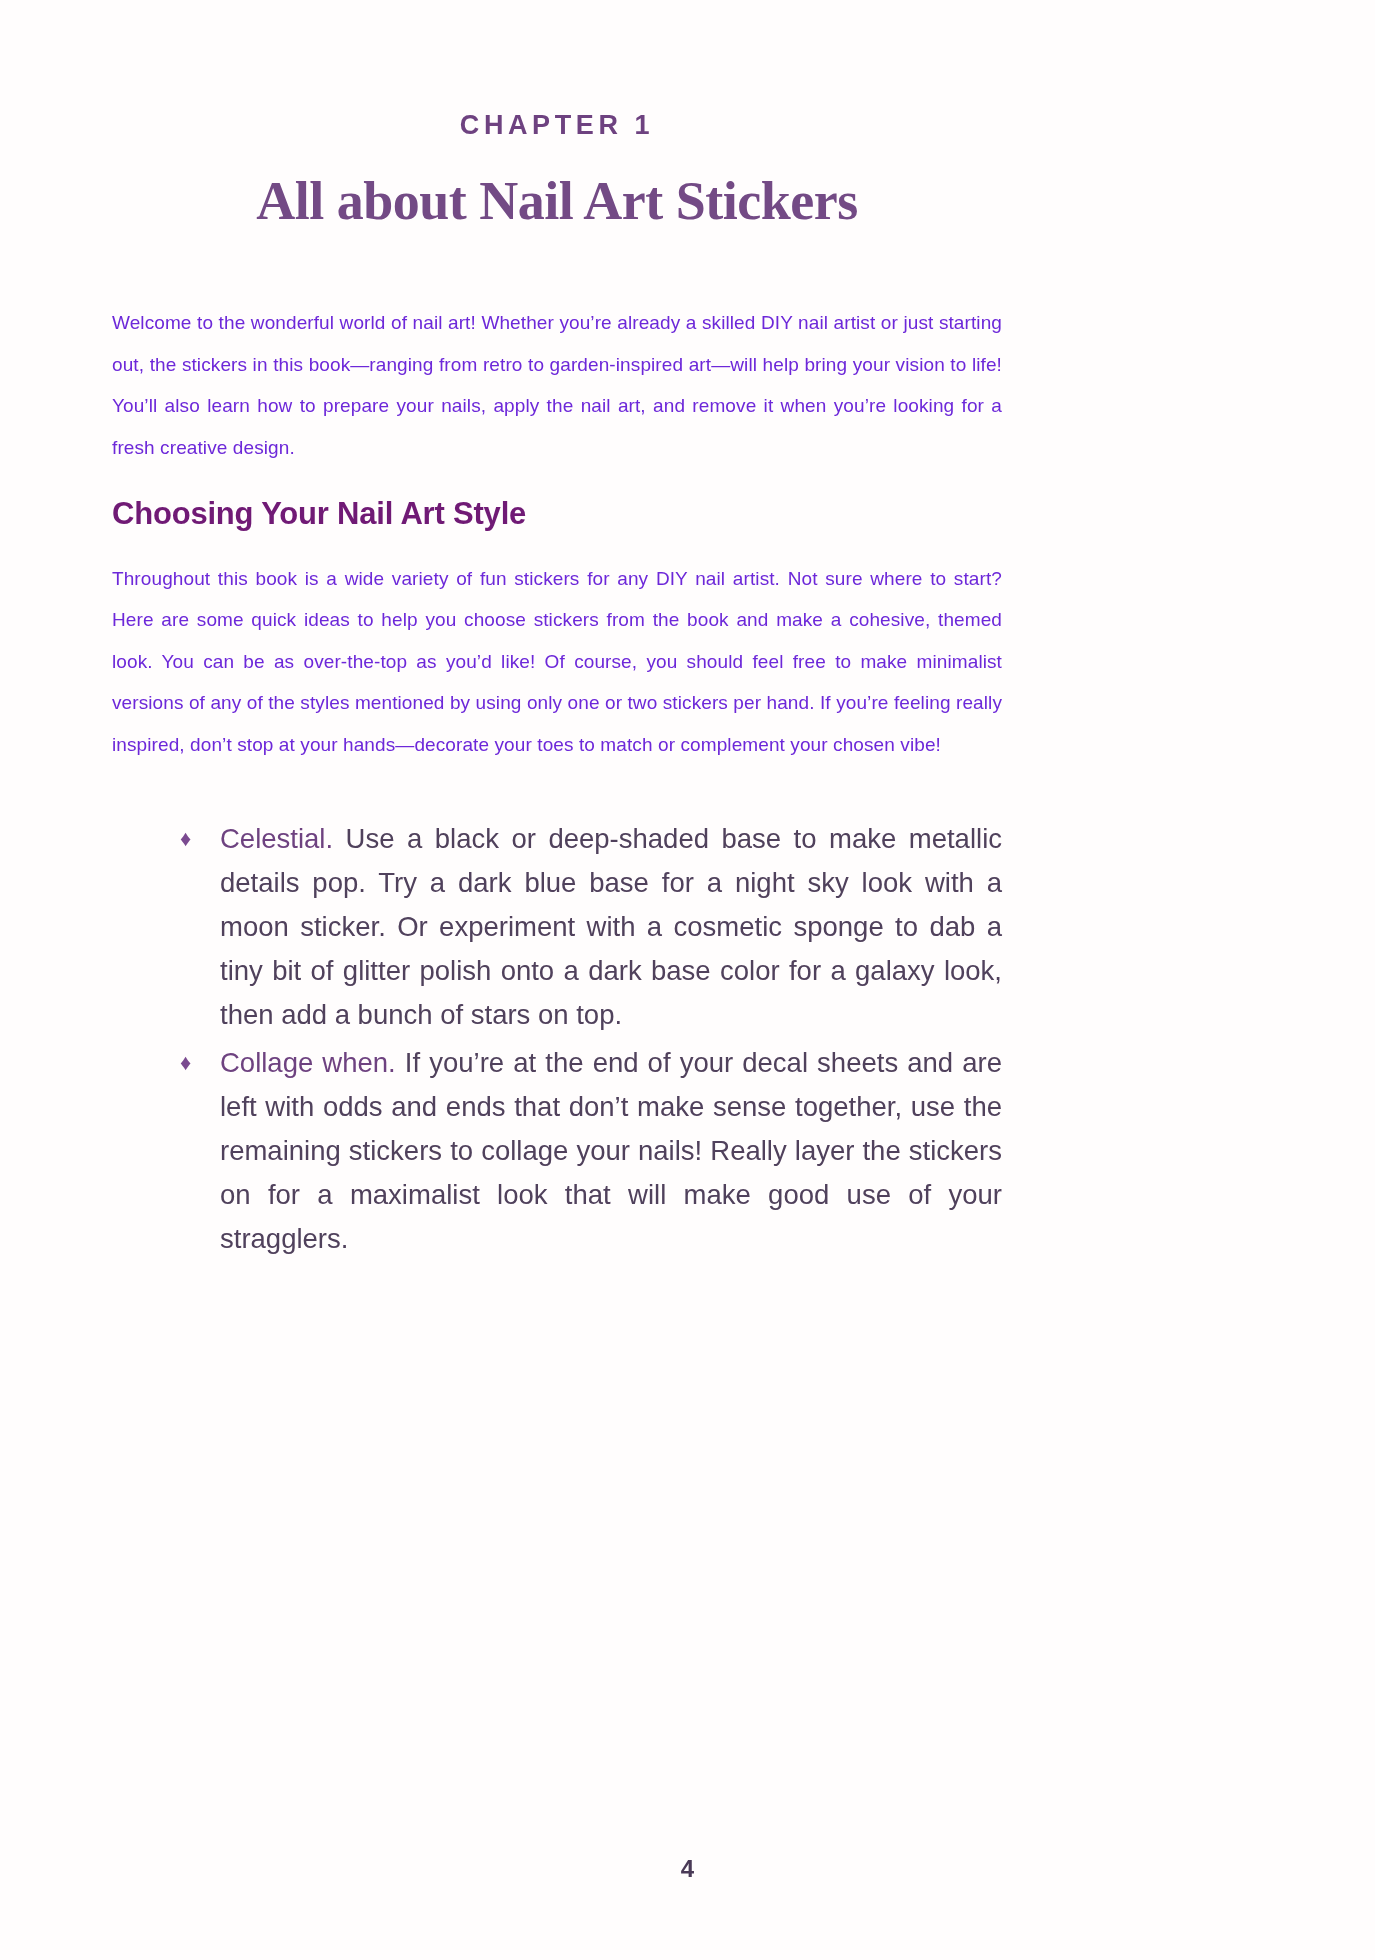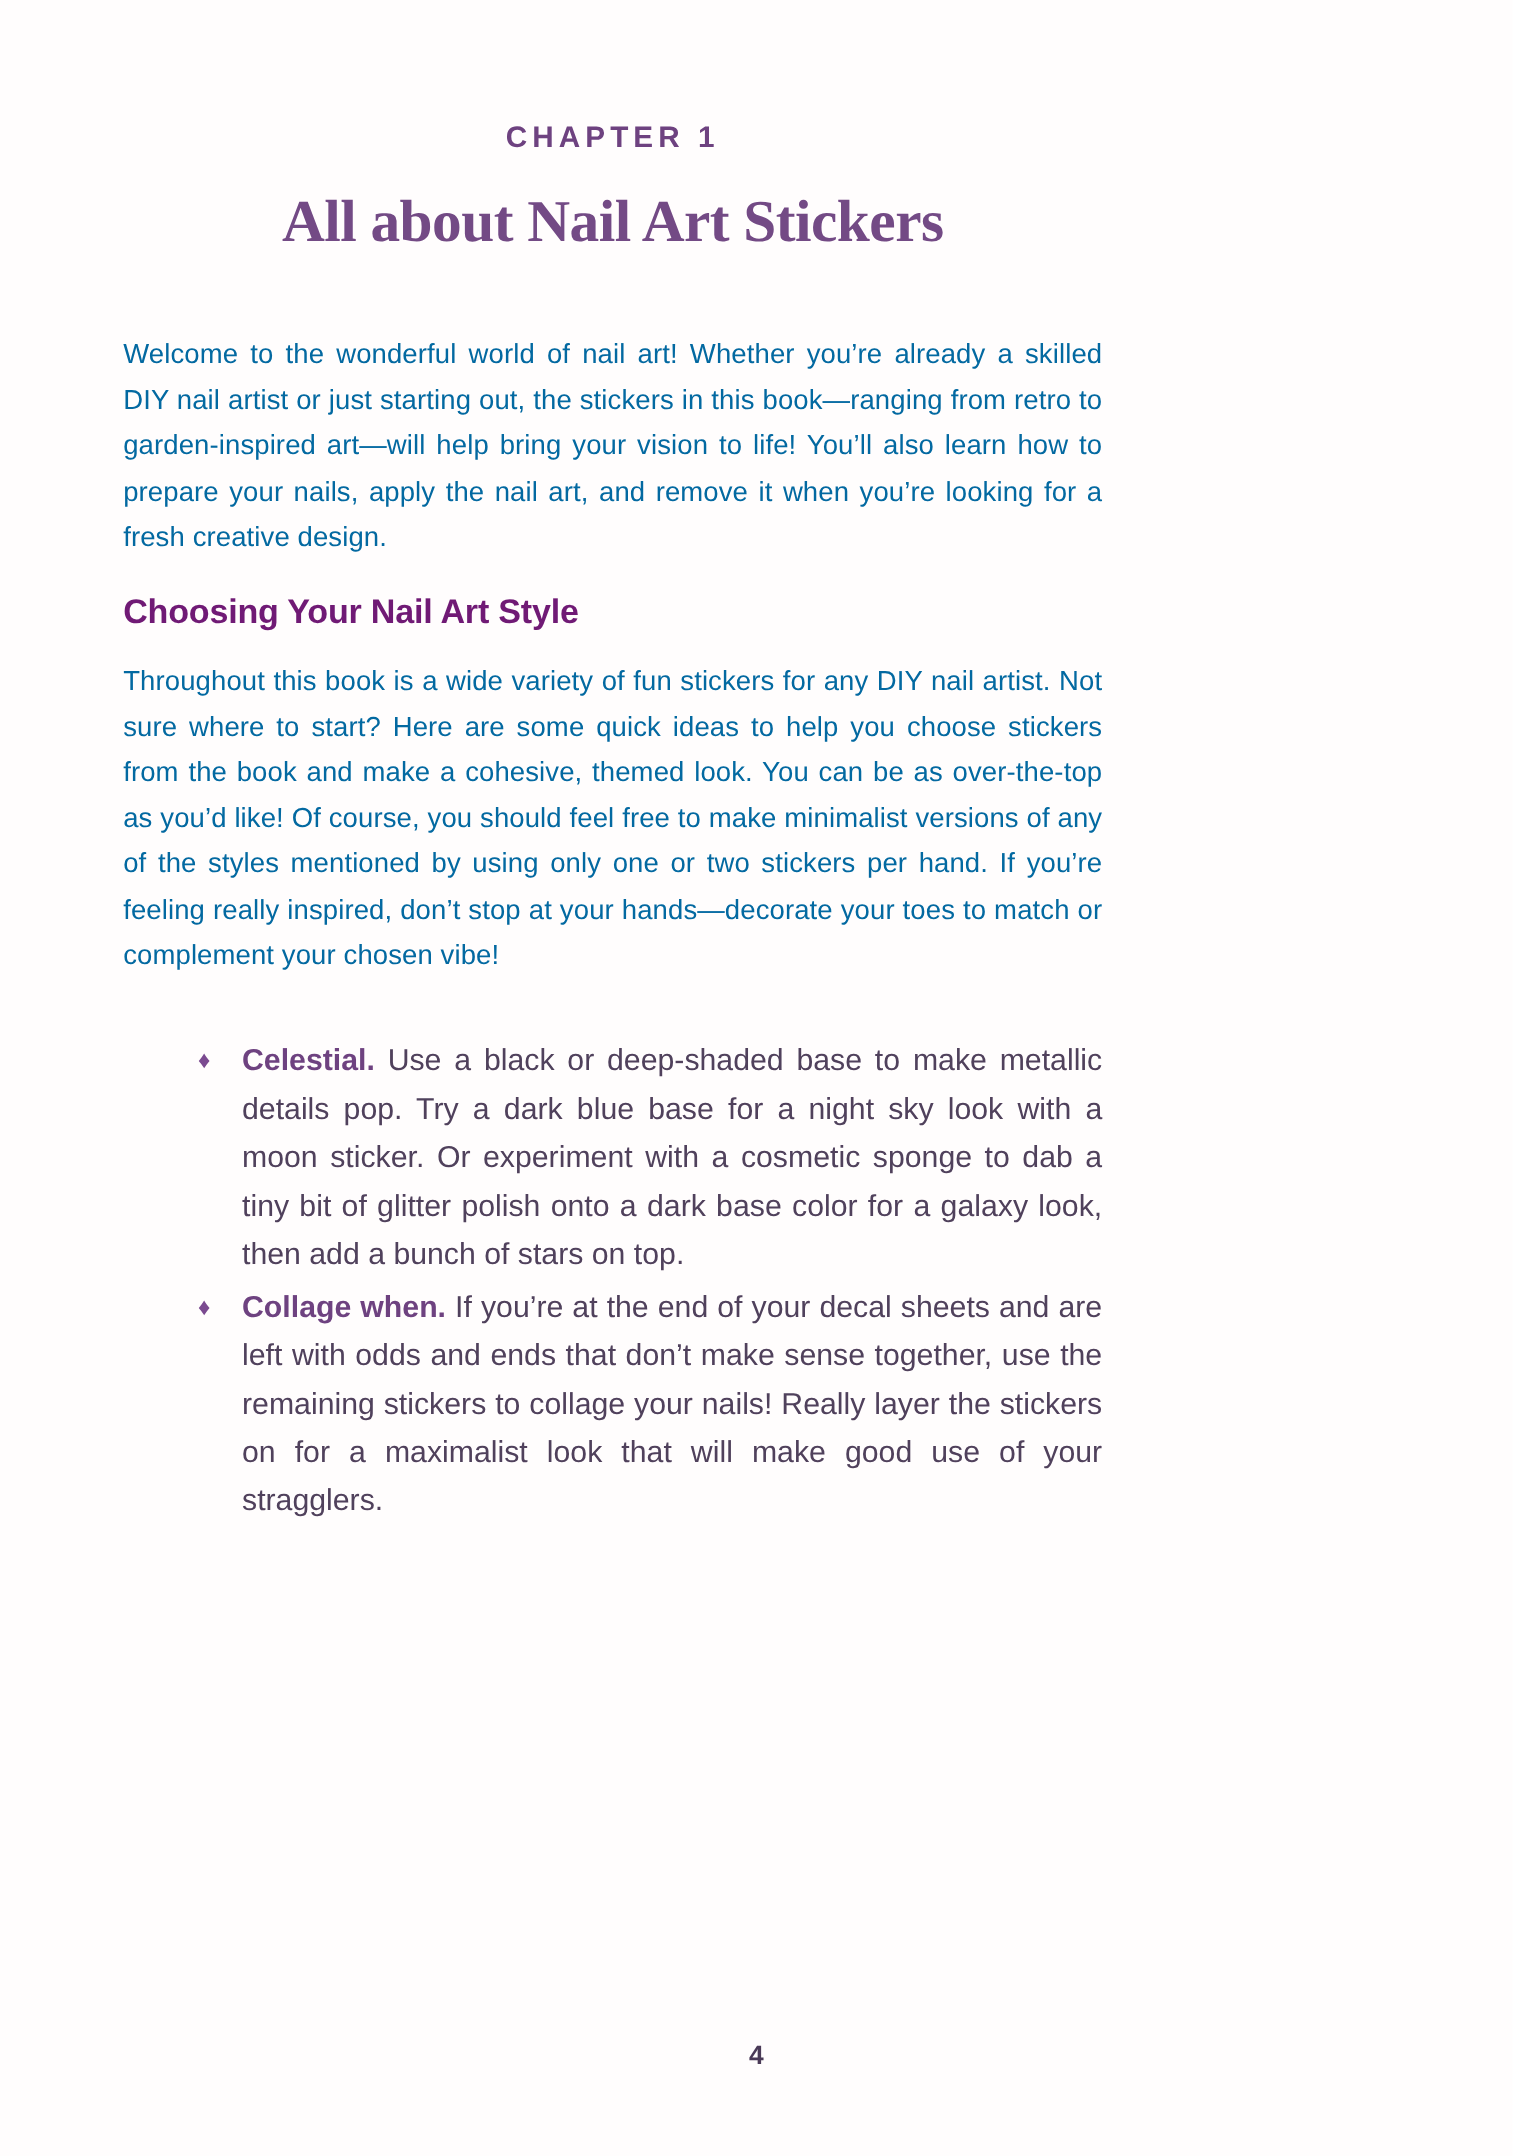--- a/index.html
+++ b/index.html
@@ -46,24 +46,24 @@
     font-family: "Liberation Serif", serif;
     font-weight: 700;
     font-size: 54px;
     line-height: 1.06;
     letter-spacing: -0.5px;
     white-space: nowrap;
   }
 
   
   .body-par {
-    color: #0369a1;
+    color: #6d28d9;
     font-family: "Liberation Sans", sans-serif;
     font-weight: 400;
-    font-size: 25px;
+    font-size: 19px;
     line-height: 41.5px;
     text-align: justify;
     -moz-text-align-last: left;
     text-align-last: left;
     letter-spacing: 0.1px;
   }
 
   .par-intro { margin-top: 72px; }
   .par-body  { margin-top: 20px; }
 
@@ -102,21 +102,21 @@
     position: absolute;
     left: 68px;
     top: 0;
     color: #7b4a90;
     font-size: 22px;
     line-height: 44px;
   }
 
   .bullet-lead {
     color: #6e4280;
-    font-weight: 700;
+    font-weight: 400;
   }
 
   
   .folio {
     position: absolute;
     left: 0;
     right: 0;
     top: 1855px;
     text-align: center;
     color: #4a3a57;

